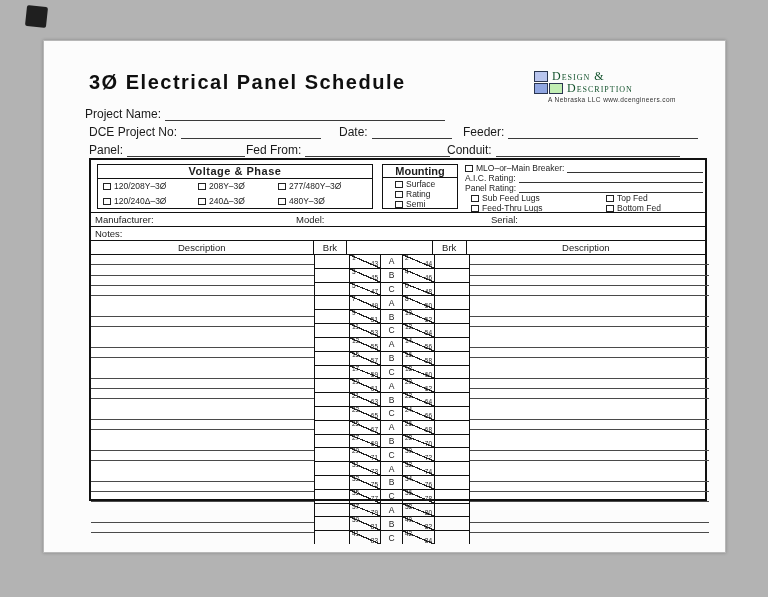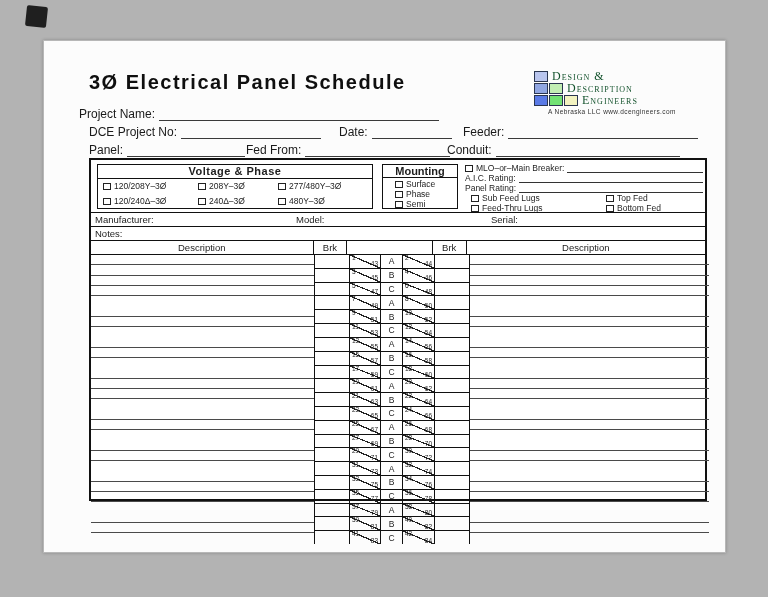--- a/index.html
+++ b/index.html
@@ -104,30 +104,24 @@
     <div class="logo">
       <div class="lrow">
         <span class="sq" style="background: rgb(185, 197, 238);"></span>
         <span class="ltext">Design &amp;</span>
       </div>
       <div class="lrow">
         <span class="sq" style="background: rgb(144, 166, 226);"></span>
         <span class="sq" style="background: rgb(194, 238, 180);"></span>
         <span class="ltext">Description</span>
       </div>
-      <div class="lrow">
-        <span class="sq" style="background: rgb(90, 122, 230);"></span>
-        <span class="sq" style="background: rgb(114, 226, 115);"></span>
-        <span class="sq" style="background: rgb(242, 242, 192);"></span>
-        <span class="ltext">Engineers</span>
-      </div>
       <div class="tagline">A  Nebraska LLC     www.dcengineers.com</div>
     </div>
 
-    <div class="frow" style="left:35px; top:66px;">
+    <div class="frow" style="left:41px; top:66px;">
       <span class="flabel">Project Name:</span>
       <span class="fline" style="width:280px"></span>
     </div>
 
     <div class="frow" style="left:45px; top:84px;">
       <span class="flabel">DCE Project No:</span>
       <span class="fline" style="width:140px"></span>
     </div>
     <div class="frow" style="left:295px; top:84px;">
       <span class="flabel">Date:</span>
@@ -187,21 +181,21 @@
 
         <div class="mbox">
           <div class="mtitle">Mounting</div>
           <div class="mopts">
             <span class="cb">
                 <span class="box"></span>
                 <span>Surface</span>
               </span>
             <span class="cb">
                 <span class="box"></span>
-                <span>Phase</span>
+                <span>Rating</span>
               </span>
             <span class="cb">
                 <span class="box"></span>
                 <span>Semi</span>
               </span>
           </div>
         </div>
 
         <div class="binfo">
           <div class="bline">

